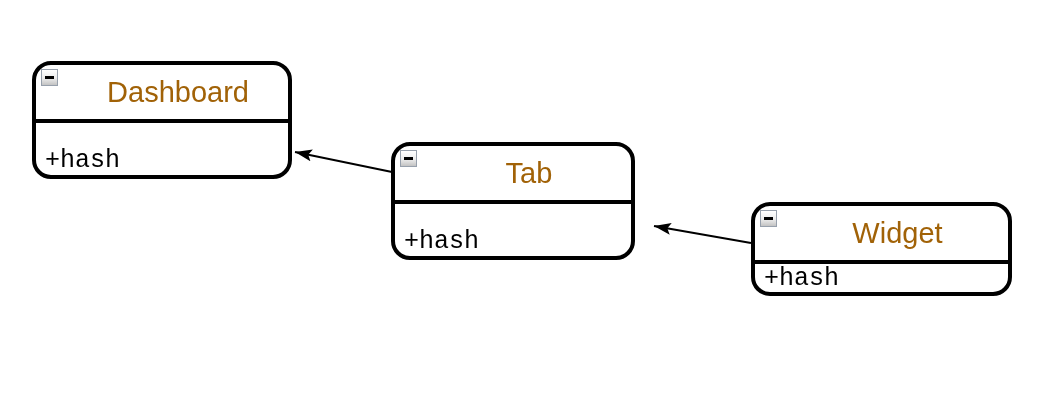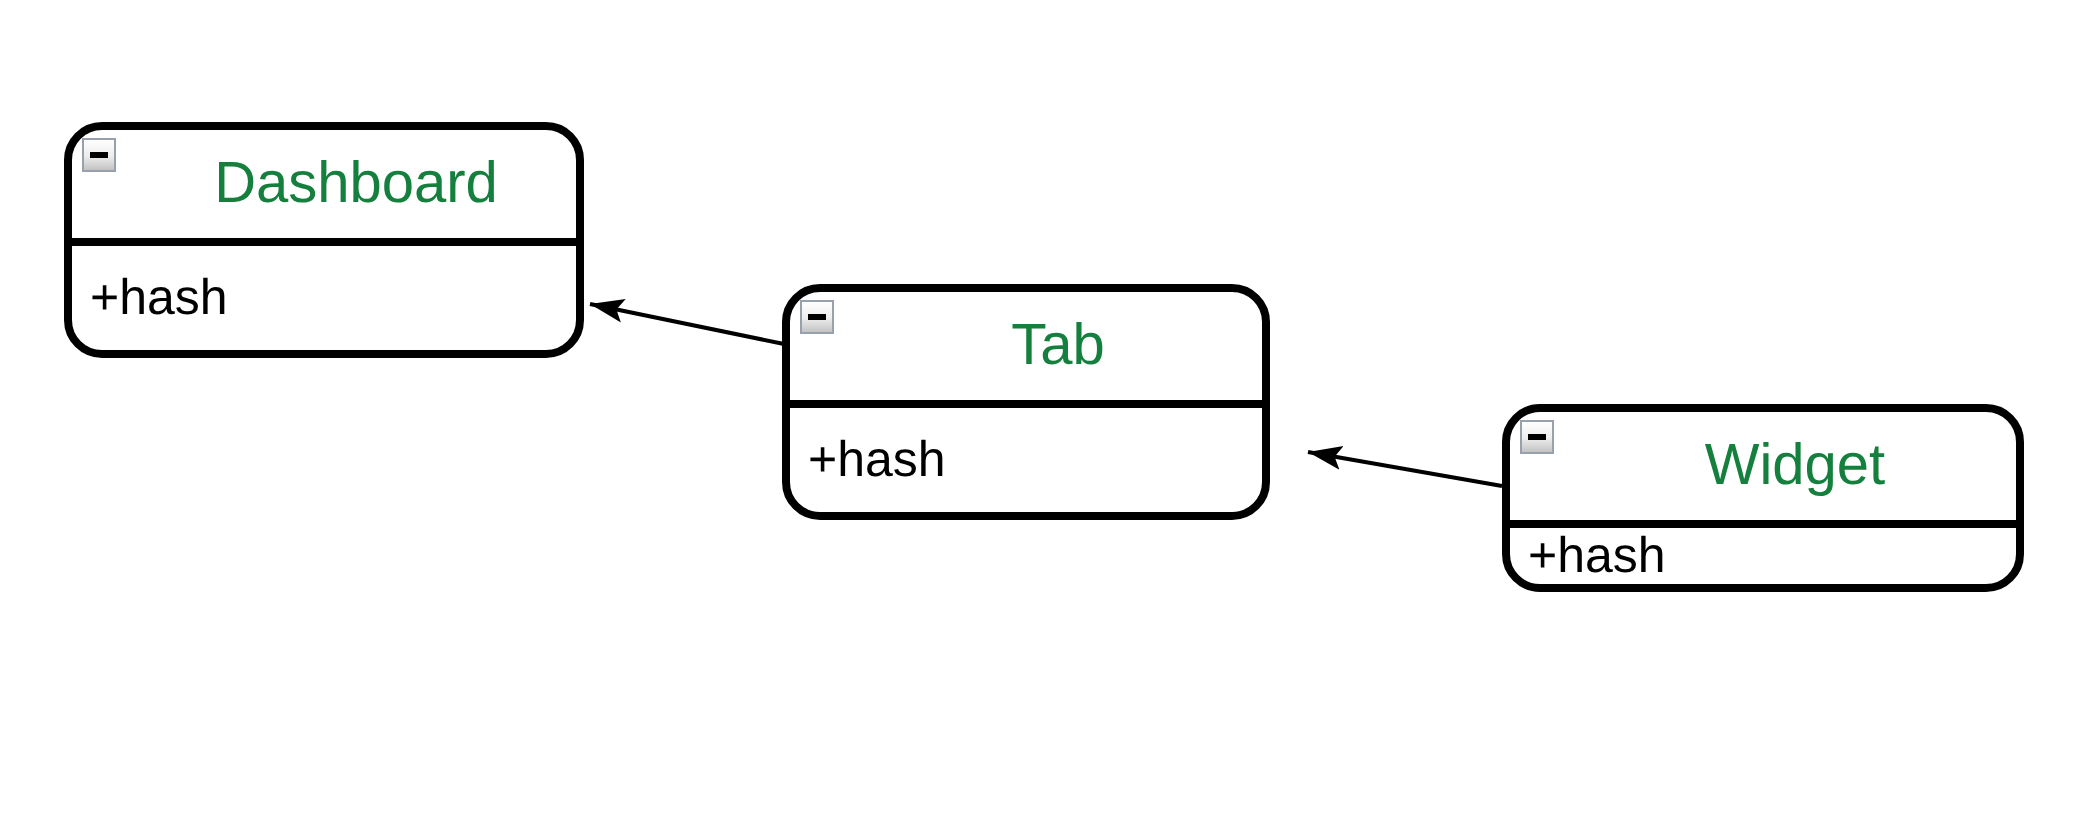--- a/index.html
+++ b/index.html
@@ -32,32 +32,33 @@
     display: flex;
     flex-direction: column;
   }
   .node-title {
     flex: 0 0 54px;
     border-bottom: 4px solid #000000;
     display: flex;
     align-items: center;
     justify-content: center;
     font-size: 29px;
-    color: #15803d;
+    color: #a16207;
     white-space: nowrap;
     padding-left: 32px;
   }
   .node-body {
     flex: 1 1 auto;
     display: flex;
-    align-items: center;
+    align-items: flex-end;
     padding-left: 9px;
     font-size: 25px;
     color: #000000;
     white-space: nowrap;
+    font-family: Liberation Mono, monospace;
   }
   .collapse-btn {
     position: absolute;
     top: 4px;
     left: 5px;
     width: 15px;
     height: 15px;
     box-sizing: content-box;
     border: 1px solid #97a0ac;
     background: linear-gradient(180deg, #ffffff 0%, #ececec 55%, #c3c3c3 100%);

